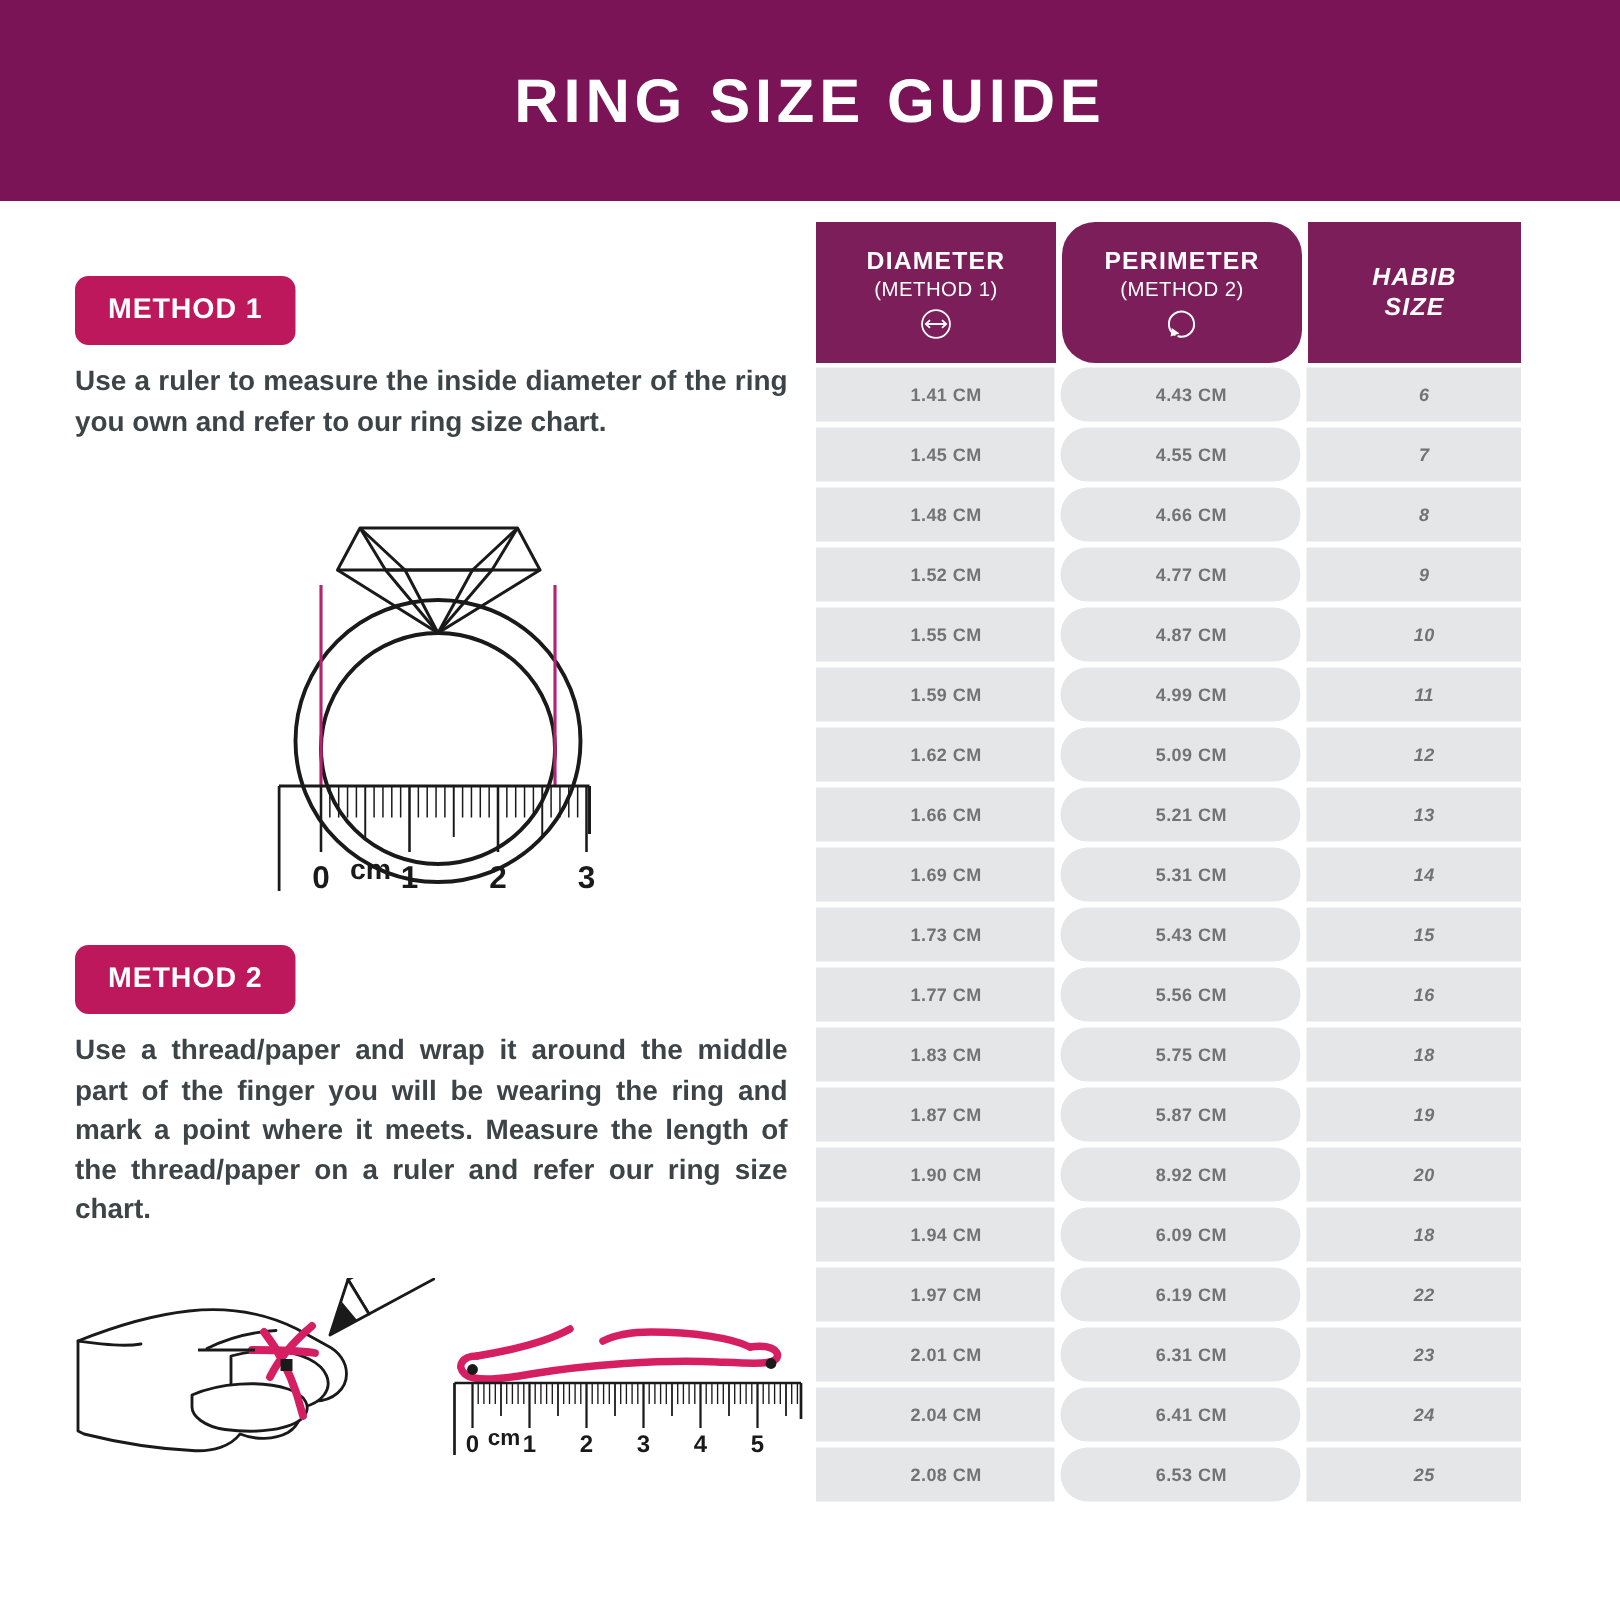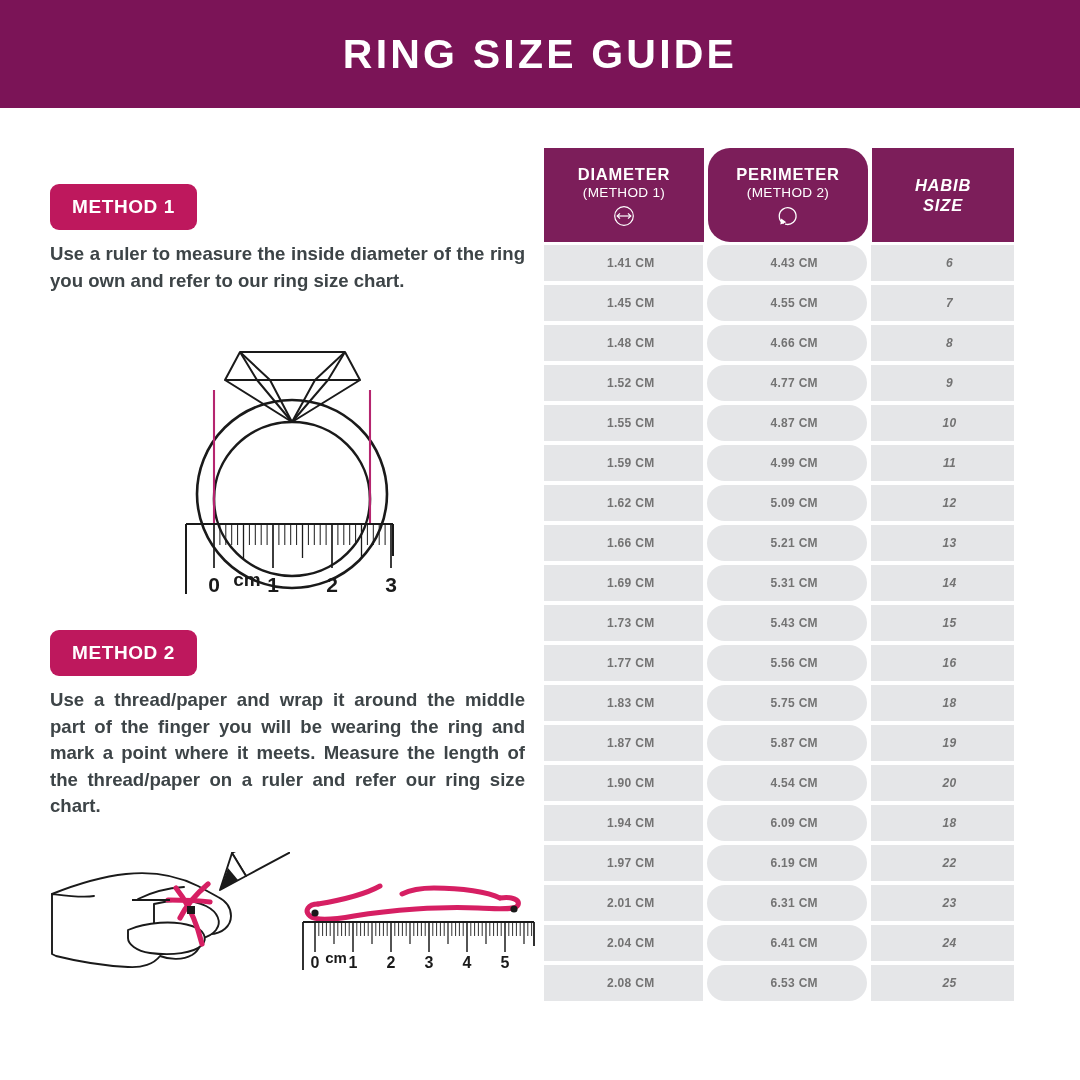--- a/index.html
+++ b/index.html
@@ -13,21 +13,21 @@
     font-family: "Liberation Sans", sans-serif;
     position: relative;
     overflow: hidden;
   }
 
   
   #header-banner {
     position: absolute;
     left: 0; top: 0;
     width: 1080px;
-    height: 108px;
+    height: 134px;
     background: #7B1457;
     display: flex;
     align-items: center;
     justify-content: center;
     text-align: right;
   }
   #page-title {
     color: #ffffff;
     font-size: 41px;
     font-weight: bold;
@@ -458,21 +458,21 @@
         <div class="td-cell col-perimeter">5.75 CM</div>
         <div class="td-cell col-habib">18</div>
       </div>
       <div class="tr-row">
         <div class="td-cell col-diameter">1.87 CM</div>
         <div class="td-cell col-perimeter">5.87 CM</div>
         <div class="td-cell col-habib">19</div>
       </div>
       <div class="tr-row">
         <div class="td-cell col-diameter">1.90 CM</div>
-        <div class="td-cell col-perimeter">4.54 CM</div>
+        <div class="td-cell col-perimeter">8.92 CM</div>
         <div class="td-cell col-habib">20</div>
       </div>
       <div class="tr-row">
         <div class="td-cell col-diameter">1.94 CM</div>
         <div class="td-cell col-perimeter">6.09 CM</div>
         <div class="td-cell col-habib">18</div>
       </div>
       <div class="tr-row">
         <div class="td-cell col-diameter">1.97 CM</div>
         <div class="td-cell col-perimeter">6.19 CM</div>

